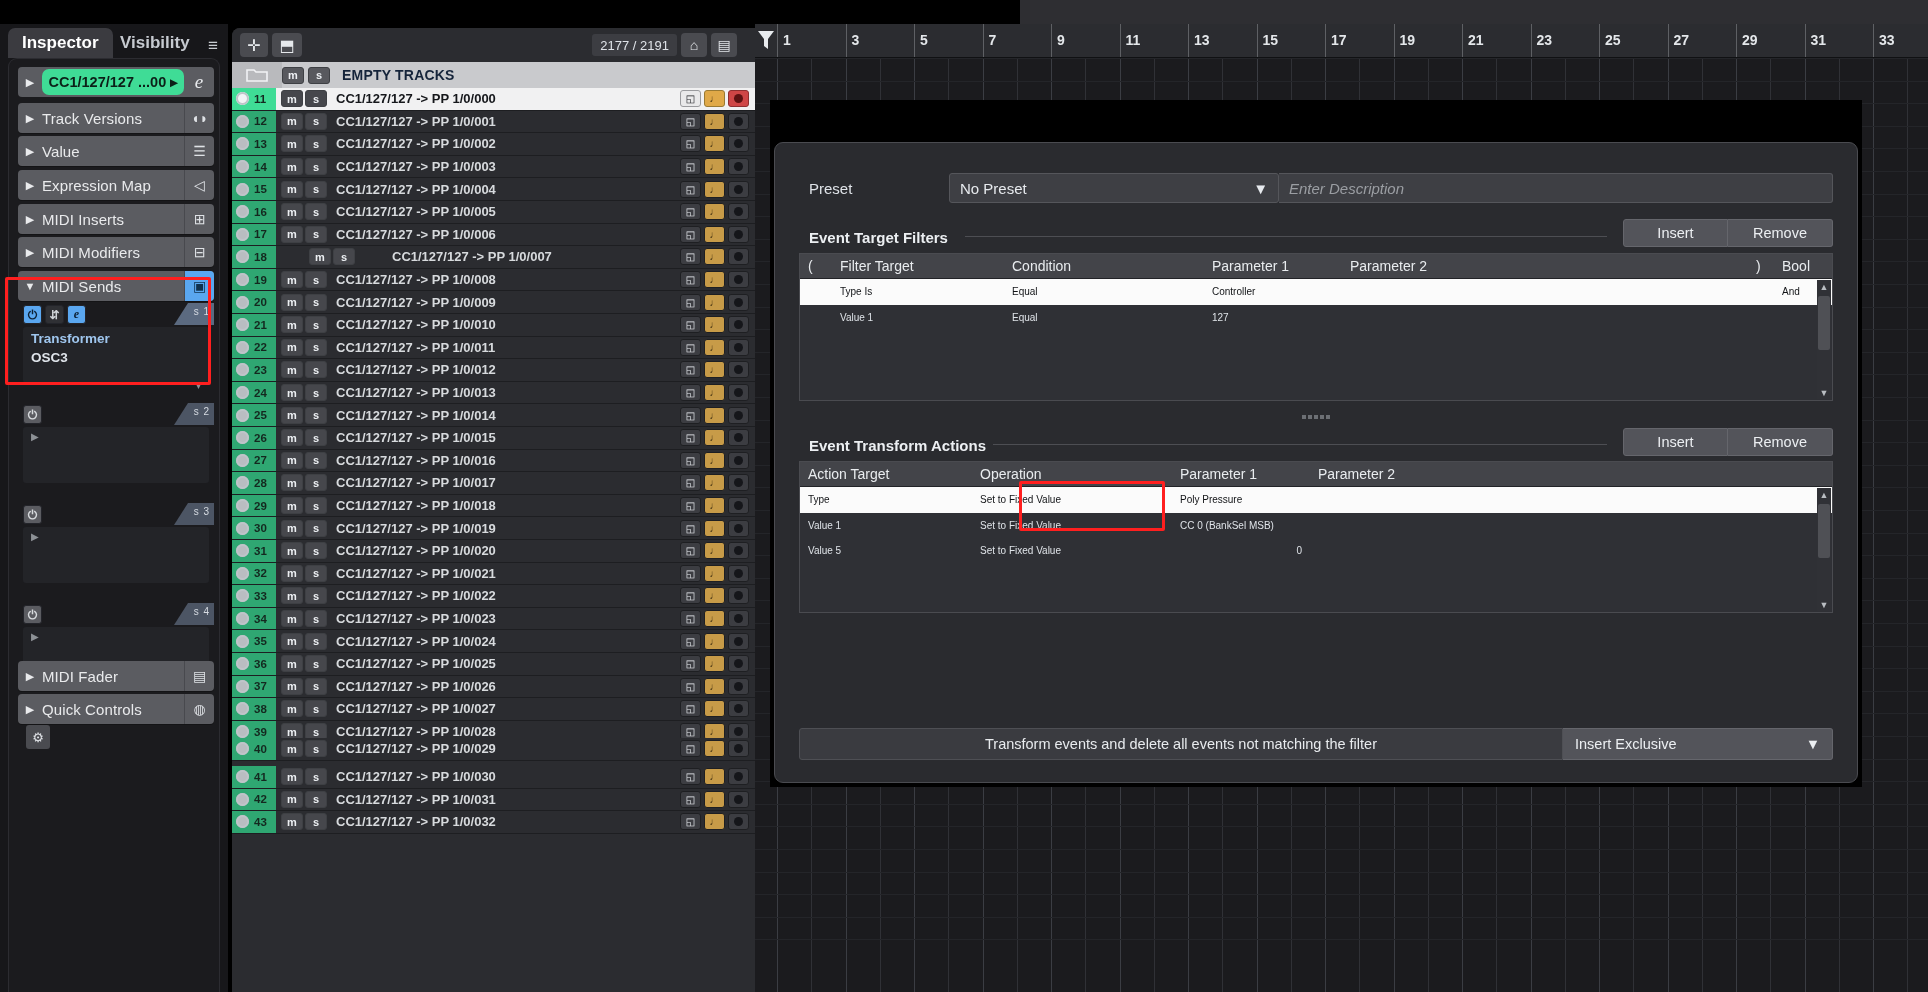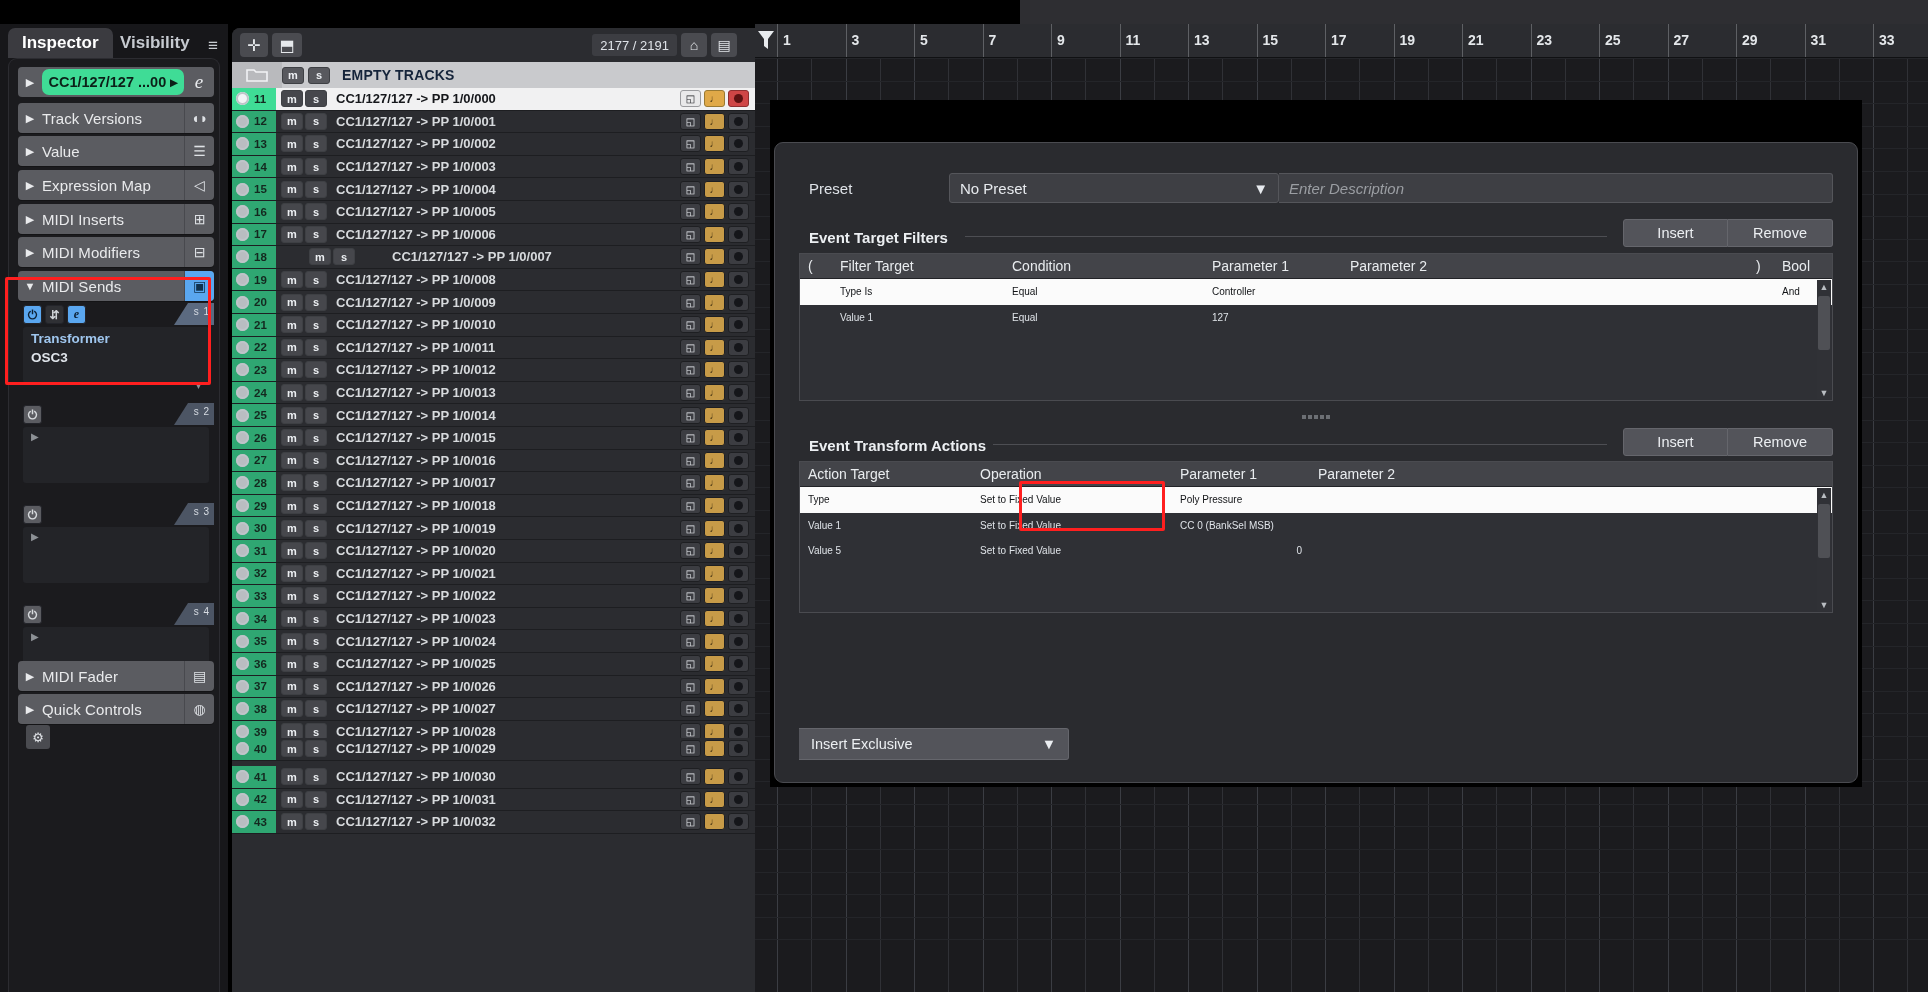--- a/index.html
+++ b/index.html
@@ -1223,20 +1223,21 @@
             </div>
           </div>
         <div class="vscroll">
           <div class="vs-ar" style="top:0">▲</div>
           <div class="thumb" style="top:16px; height:54px"></div>
           <div class="vs-ar" style="bottom:0">▼</div>
         </div>
       </div>
 
       <div class="footer">
+        <div class="txt">Transform events and delete all events not matching the filter</div>
         <div class="sel">
           <span>Insert Exclusive</span>
           <span>▼</span>
         </div>
       </div>
 
     </div>
   </div>
 
   <div class="val-hl"></div>

